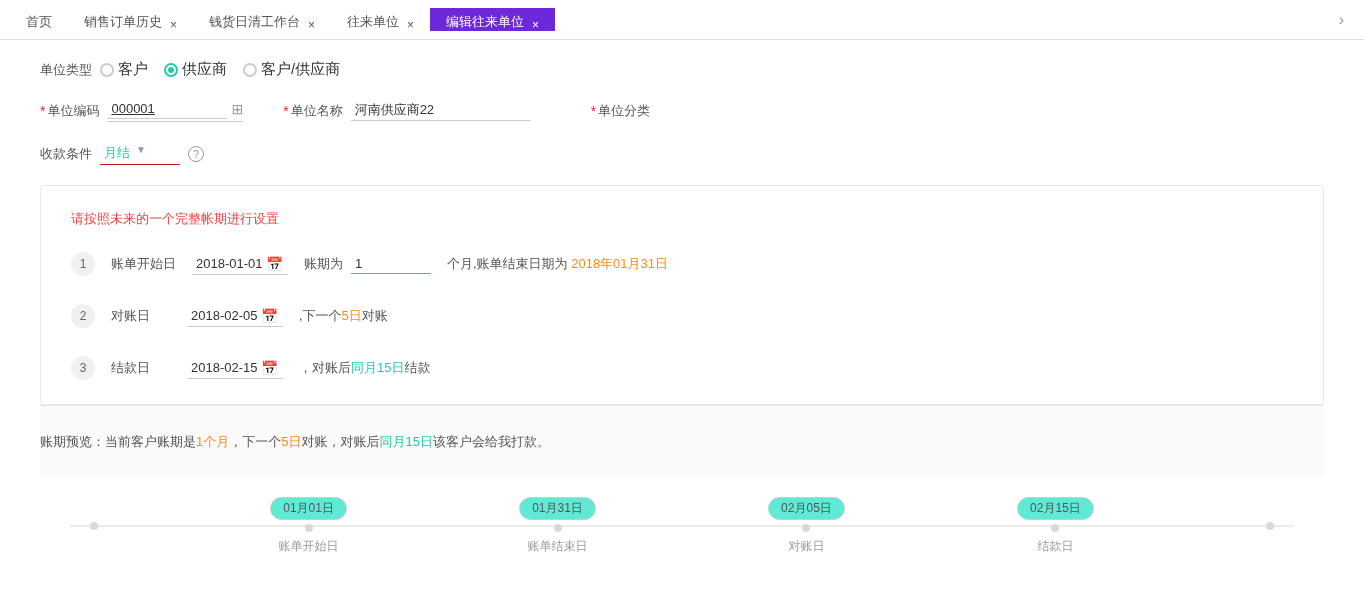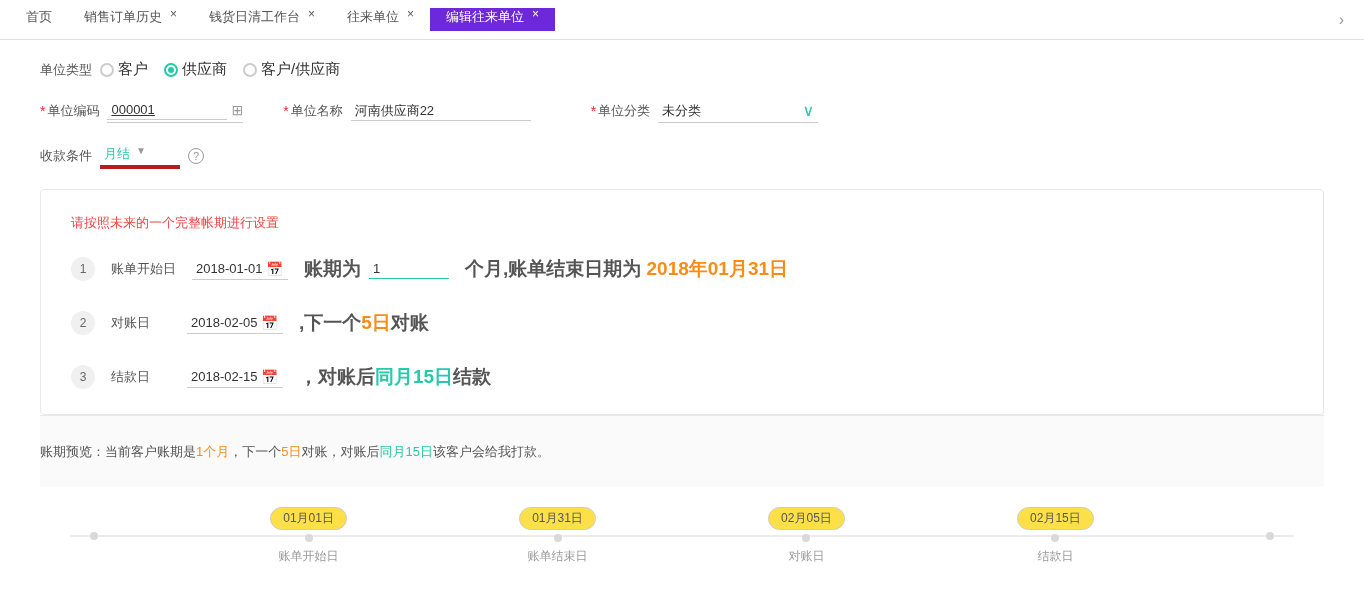--- a/index.html
+++ b/index.html
@@ -9,21 +9,21 @@
     .tab-bar {
       display: flex;
       align-items: center;
       background: #fff;
       border-bottom: 1px solid #e0e0e0;
       height: 40px;
       padding: 0 10px;
     }
     .tab {
       display: flex;
-      align-items: flex-start;
+      align-items: flex-end;
       padding: 0 16px;
       height: 23px;
       cursor: pointer;
       font-size: 13px;
       color: #555;
       position: relative;
       white-space: nowrap;
     }
     .tab.active {
       background: #6d28d9;
@@ -127,21 +127,21 @@
       color: #999;
       font-size: 14px;
       margin-left: 4px;
       cursor: pointer;
     }
 
     
     .select-field {
       display: flex;
       align-items: flex-start;
-      border-bottom: 4px solid #b91c1c;
+      border-bottom: 1px solid #b91c1c;
       padding: 2px 4px;
       cursor: pointer;
       min-width: 80px;
     }
     .select-value {
       color: #26c9a8;
       font-size: 13px;
       margin-right: 6px;
     }
     .select-arrow { color: #999; font-size: 10px; }
@@ -214,24 +214,23 @@
     .date-field {
       display: flex;
       align-items: center;
       border-bottom: 1px solid #ccc;
       padding: 2px 4px;
     }
     .date-value { font-size: 13px; color: #333; margin-right: 4px; }
     .calendar-icon { color: #26c9a8; font-size: 14px; cursor: pointer; }
 
     .row-desc {
-      font-size: 19px;
+      font-size: 13px;
       color: #555;
       margin-left: 16px;
-      font-weight: bold;
     }
     .highlight-orange { color: #fa8c16; }
     .highlight-teal { color: #26c9a8; }
 
     
     .preview-section {
       padding: 16px 30px;
       background: #fafafa;
       border-top: 1px solid #e8e8e8;
       font-size: 13px;
@@ -272,21 +271,21 @@
       height: 8px;
       border-radius: 50%;
       background: #d9d9d9;
     }
     .node-badge {
       border: 1px solid #ccc;
       border-radius: 12px;
       padding: 2px 12px;
       font-size: 12px;
       color: #555;
-      background: #fde047;
+      background: #5eead4;
       white-space: nowrap;
       margin-bottom: 4px;
     }
     .node-label {
       font-size: 12px;
       color: #999;
       margin-top: 6px;
       white-space: nowrap;
     }
     .timeline-spacer { flex: 1; }
@@ -365,24 +364,20 @@
       </div>
     </div>
     <div class="form-field" style="margin-right:60px;">
       <span class="required-star">*</span>
       <span class="form-label">单位名称</span>
       <input class="input-field input-name" type="text" value="河南供应商22" style="">
     </div>
     <div class="form-field">
       <span class="required-star">*</span>
       <span class="form-label">单位分类</span>
-      <div class="dropdown-large" style="min-width:160px;">
-        <span class="dropdown-value">未分类</span>
-        <span class="dropdown-arrow">∨</span>
-      </div>
     </div>
   </div>
 
   <div class="form-row">
     <div class="form-field">
       <span class="form-label">收款条件</span>
       <div class="select-field">
         <span class="select-value">月结</span>
         <span class="select-arrow">▼</span>
       </div>

